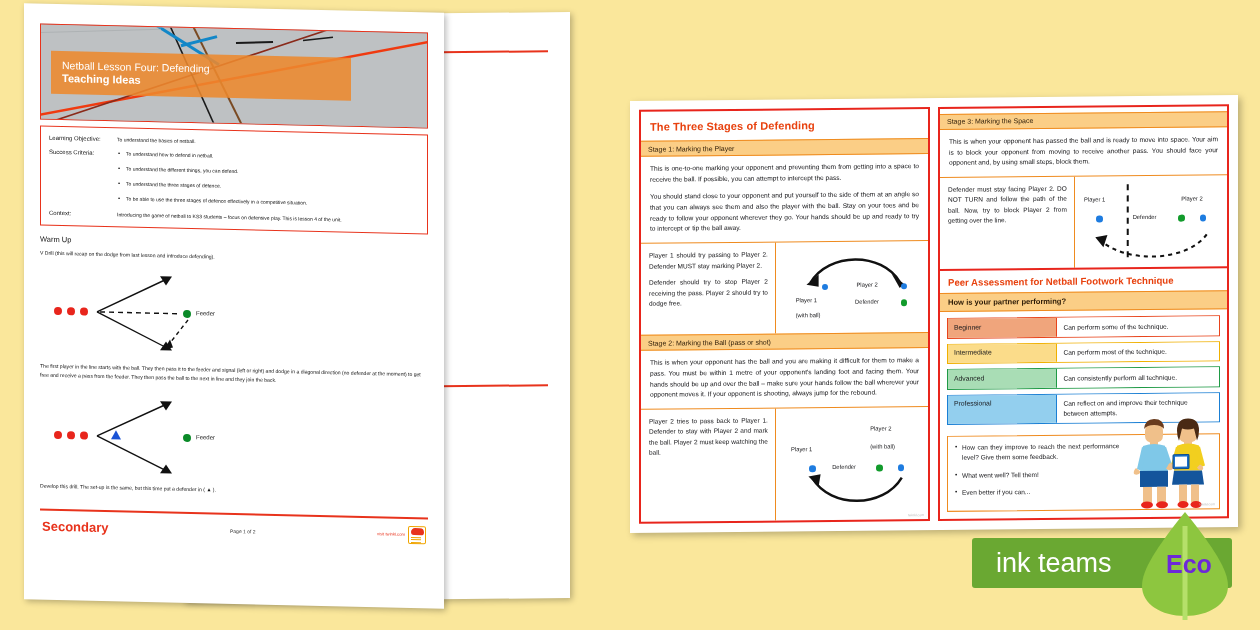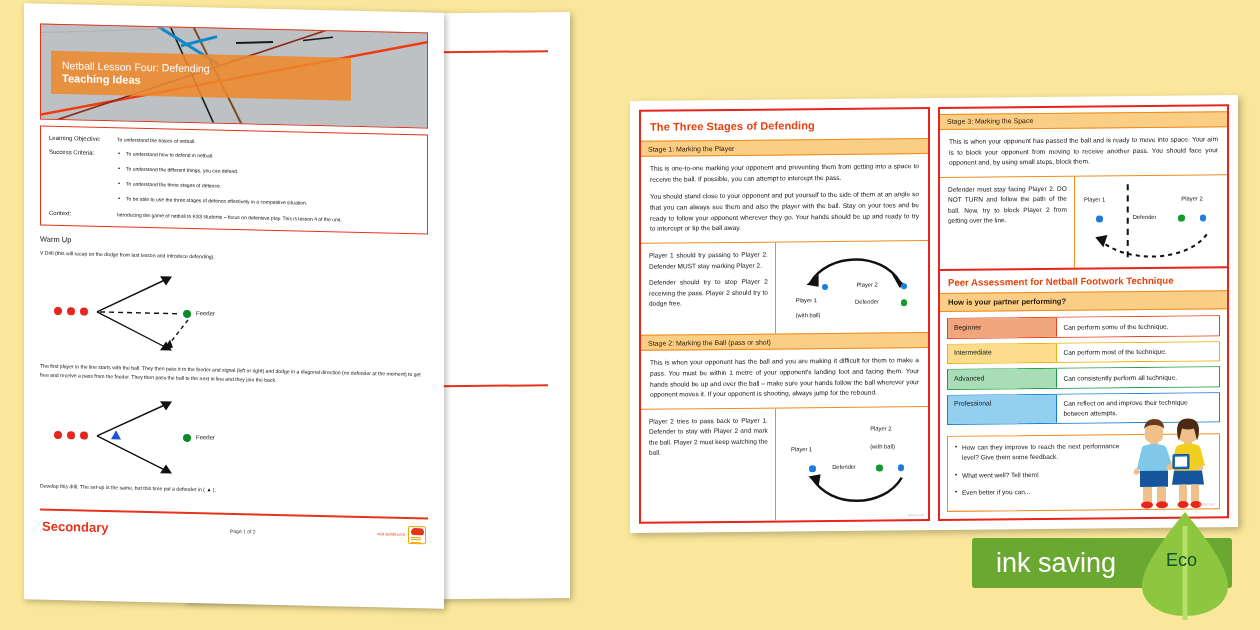--- a/index.html
+++ b/index.html
@@ -150,21 +150,21 @@
 
   .kids { position: absolute; right: 4px; bottom: 0px; width: 86px; height: 96px; }
 
   .tiny-credit { position: absolute; right: 4px; bottom: 2px; font-size: 3.4px; color: #b8b8b8; }
 
   
   #eco-badge { position: absolute; left: 972px; top: 534px; width: 288px; height: 58px; }
   .eco-bar { position: absolute; left: 0; top: 4px; width: 260px; height: 50px; background: #6aa832; border-radius: 3px; }
   .eco-text { position: absolute; left: 24px; top: 14px; font-size: 27px; color: #ffffff; }
   .leaf { position: absolute; left: 160px; top: -26px; width: 106px; height: 112px; }
-  .eco-word { position: absolute; left: 194px; top: 16px; font-size: 18px; color: #14532d; font-weight: normal; }
+  .eco-word { position: absolute; left: 194px; top: 16px; font-size: 25px; color: #6d28d9; font-weight: bold; }
 </style>
 </head>
 <body>
 
 <div id="left-stack">
 
   <div class="page-back" id="page-2">
     <div class="p2-rule"></div>
     <div class="p2-gap-md"></div>
     <div class="p2-line">rd, ask pupils to go away and try the three stages of</div>
@@ -433,15 +433,15 @@
     </div>
   </div>
 </div>
 
 <div id="eco-badge">
   <div class="eco-bar"></div>
   <svg class="leaf" viewBox="0 0 106 112">
     <path d="M53,4 C24,40 10,62 10,78 C10,96 29,108 53,108 C77,108 96,96 96,78 C96,62 82,40 53,4 Z" fill="#8dc63f"></path>
     <line x1="53" y1="18" x2="53" y2="112" stroke="#b5e06a" stroke-width="5"></line>
   </svg>
-  <div class="eco-text">ink saving</div>
+  <div class="eco-text">ink teams</div>
   <div class="eco-word">Eco</div>
 </div>
 
 </body></html>

